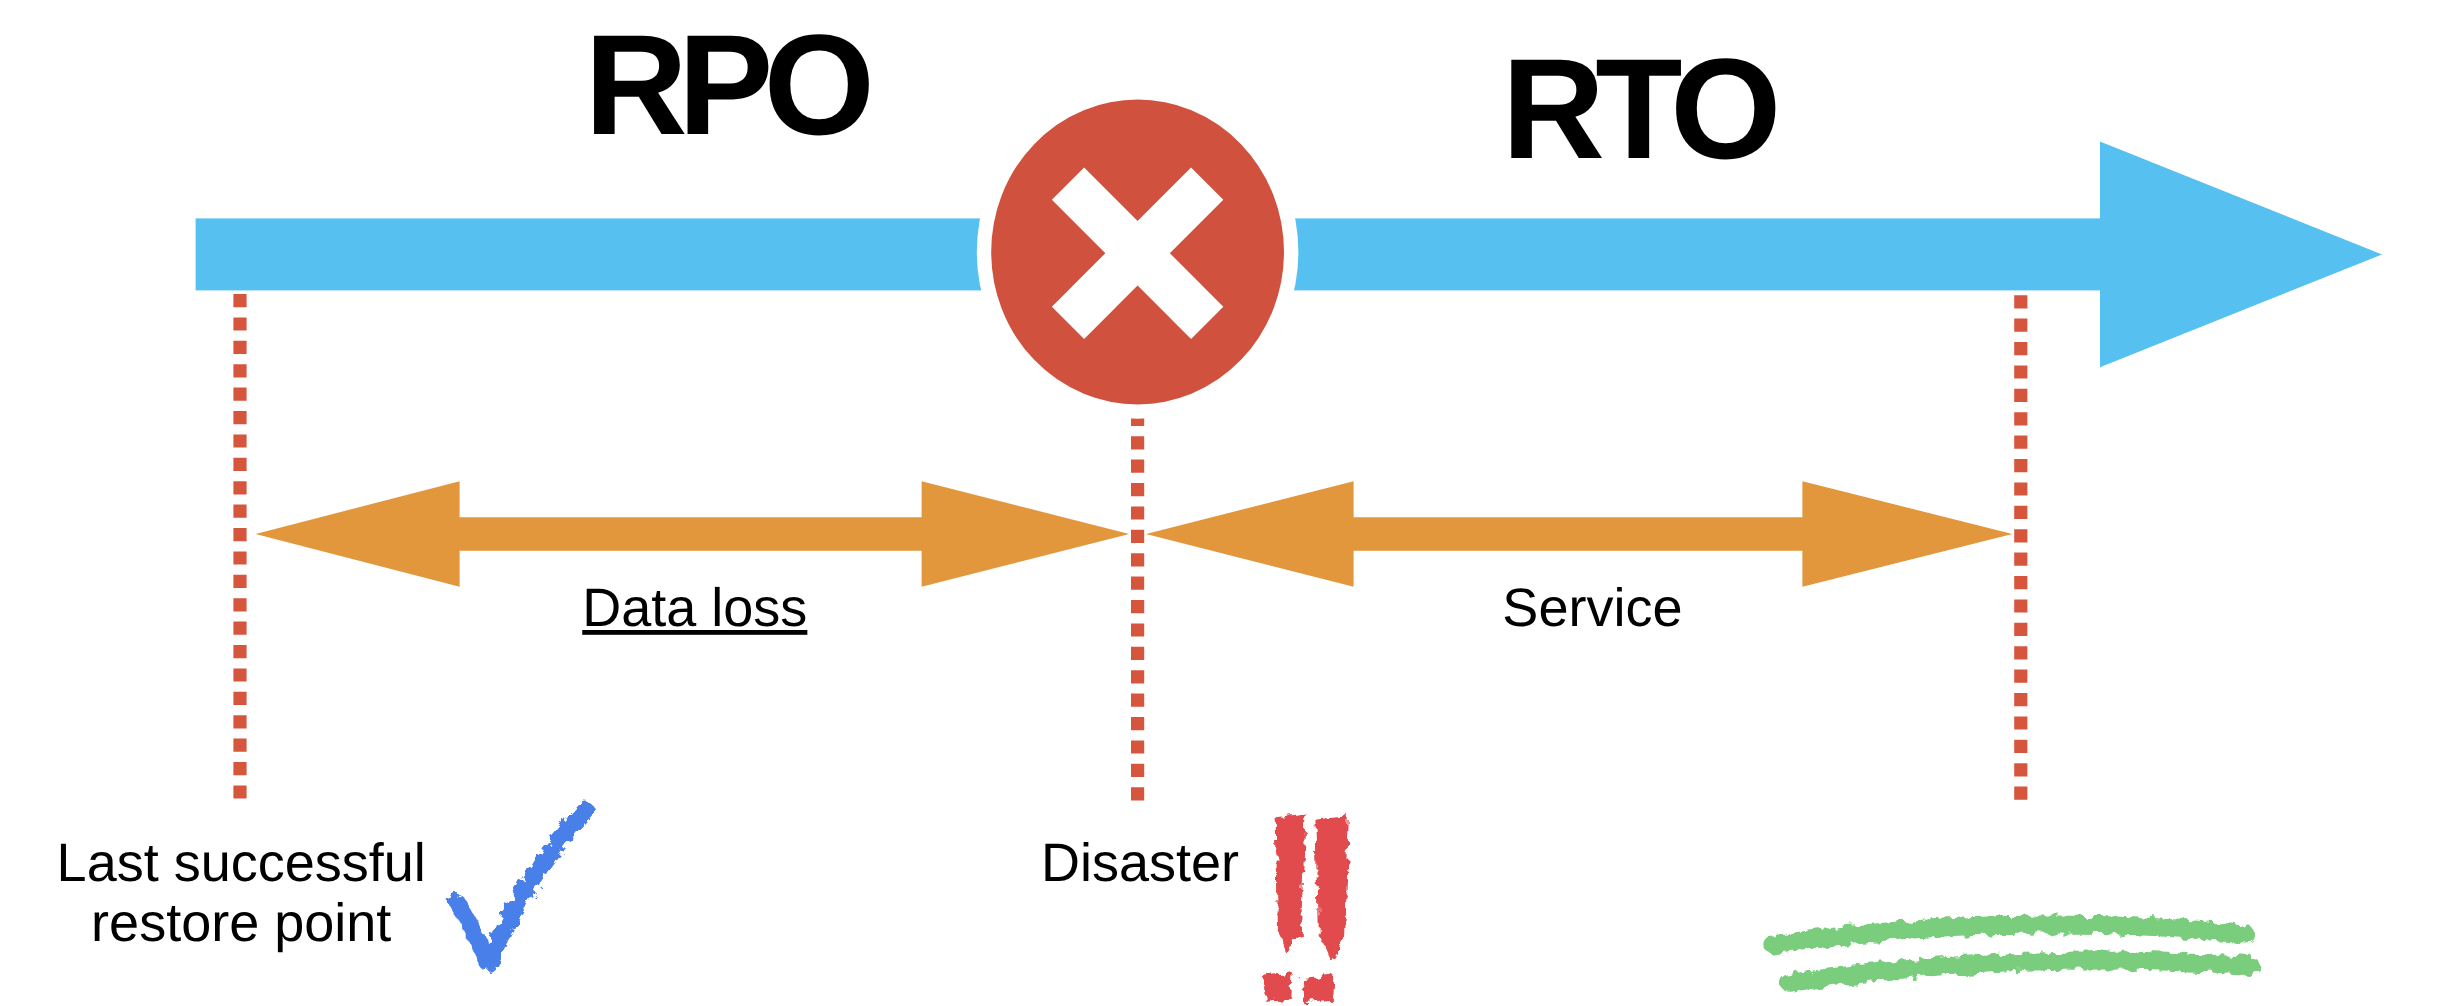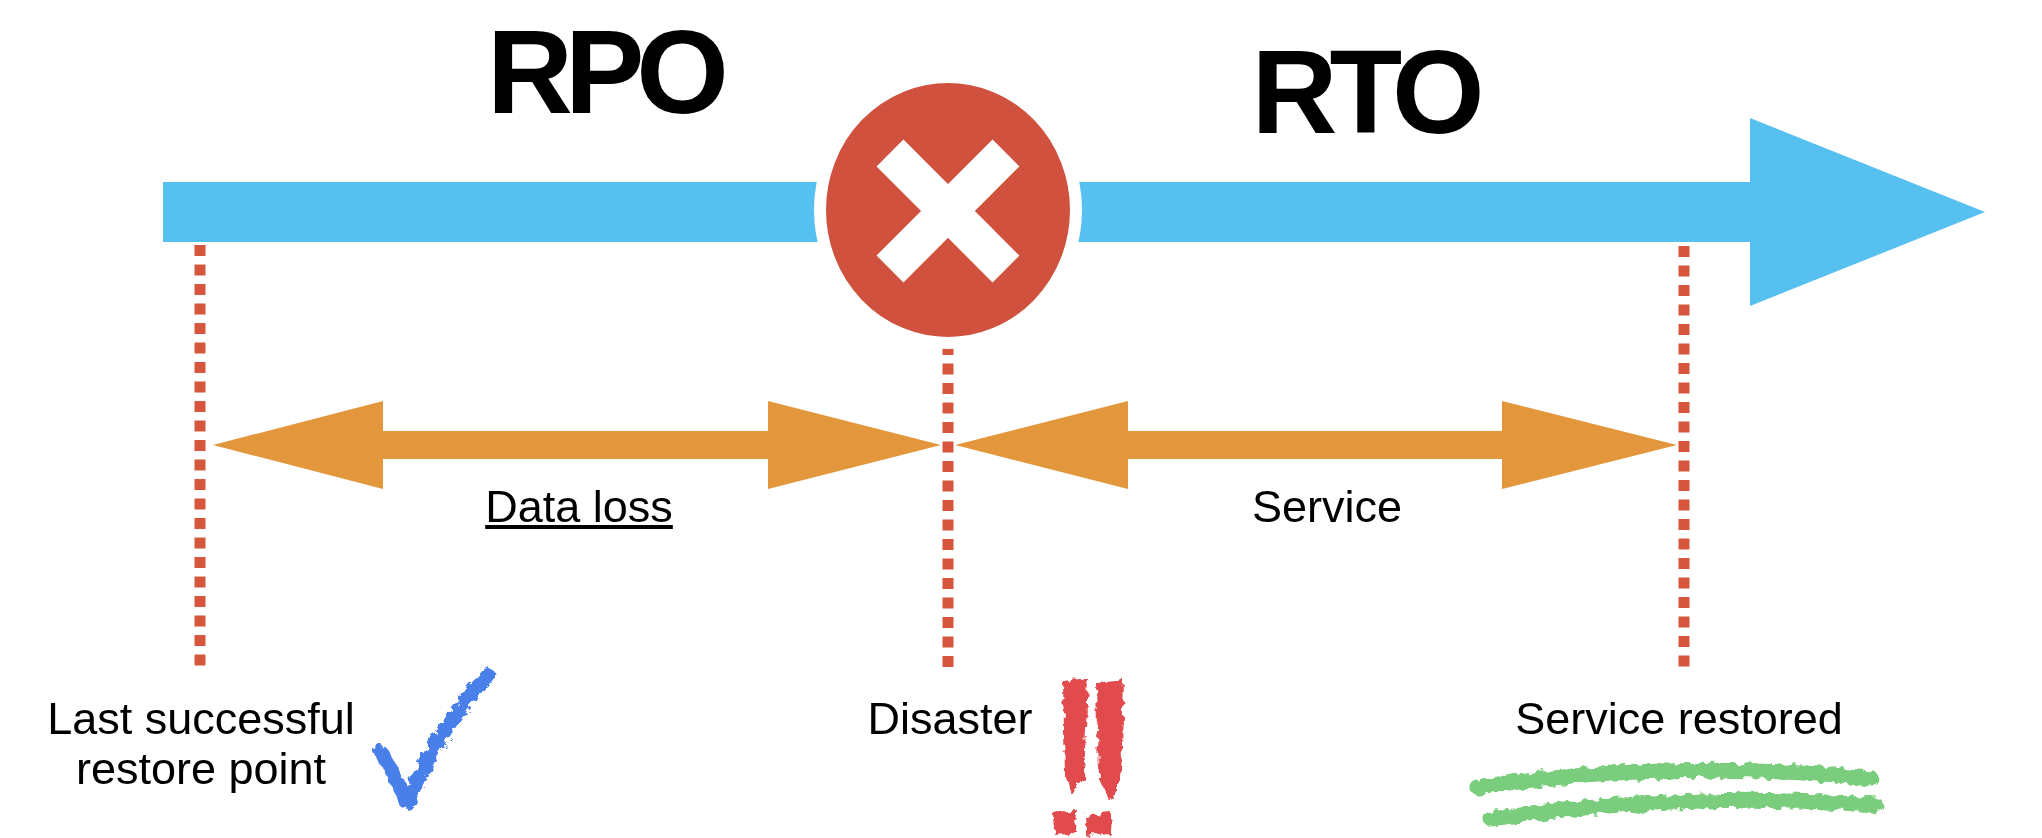--- a/index.html
+++ b/index.html
@@ -96,15 +96,14 @@
   <div class="title title-rto">RTO</div>
 
   <div class="seg-label seg-data-loss">Data loss</div>
   <div class="seg-label seg-downtime">Service</div>
 
   <div class="marker-label marker-restore">
     <div>Last successful</div>
     <div>restore point</div>
   </div>
   <div class="marker-label marker-disaster">Disaster</div>
-  <div class="marker-label marker-restored">Service restored</div>
 
 </div>
 
 </body></html>

